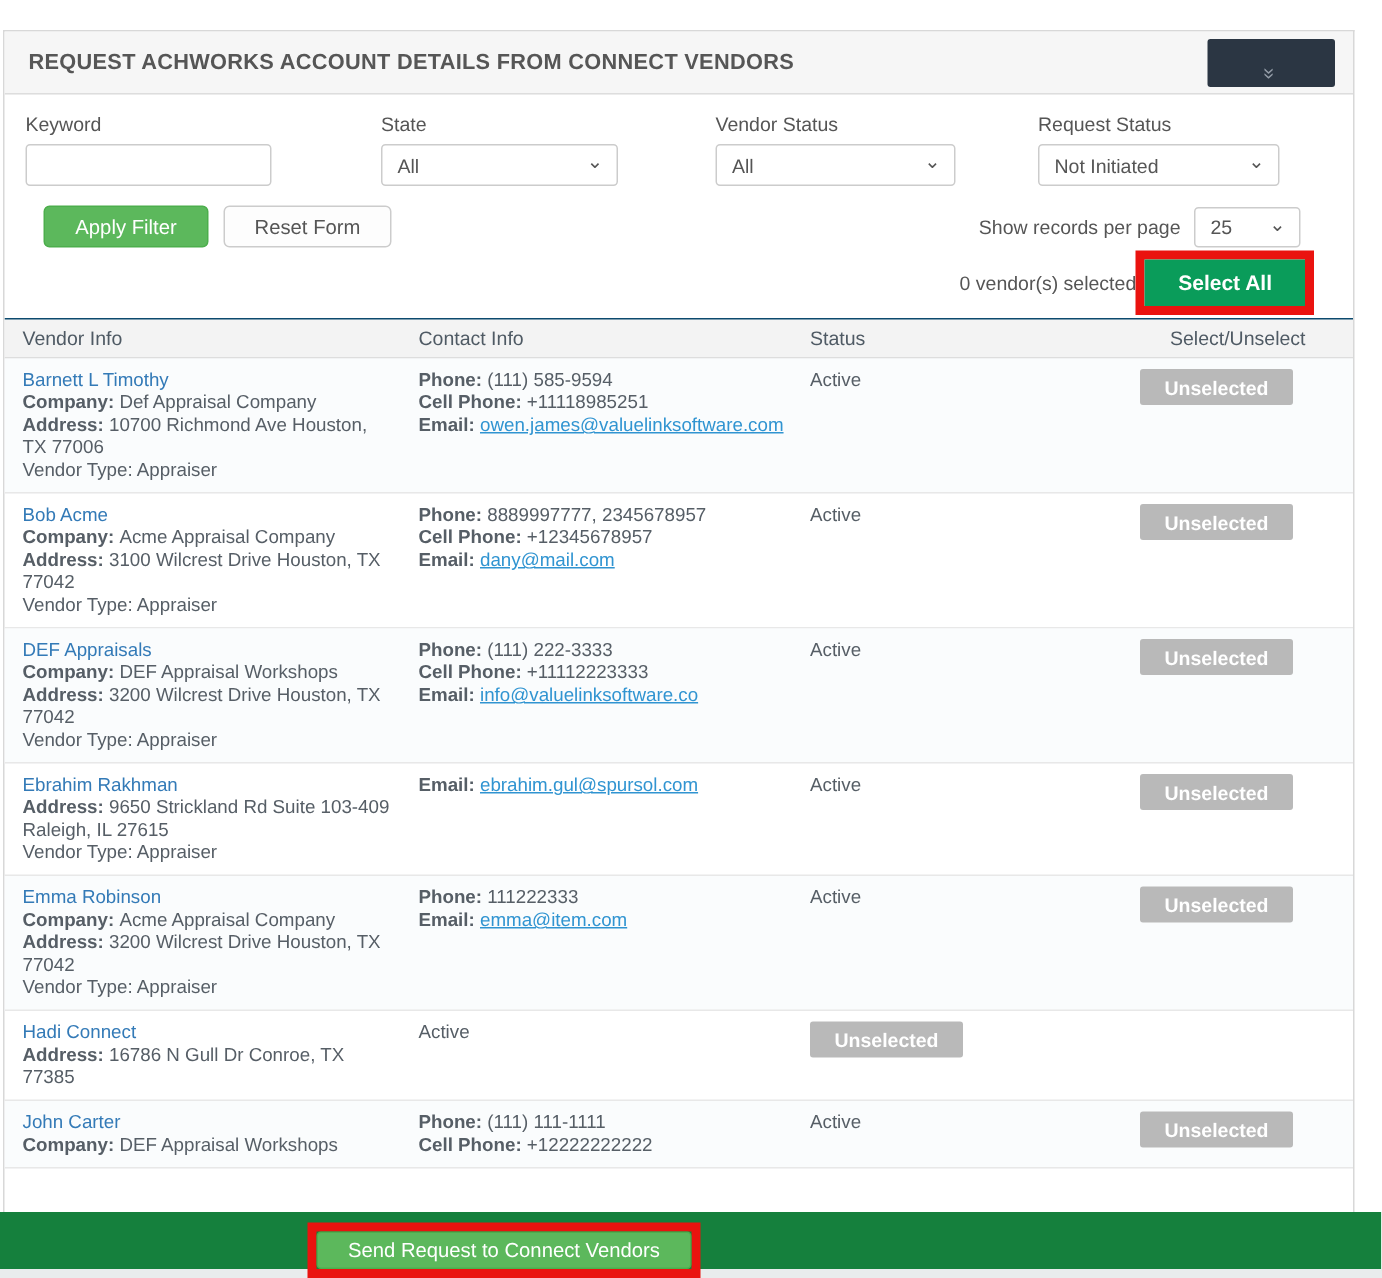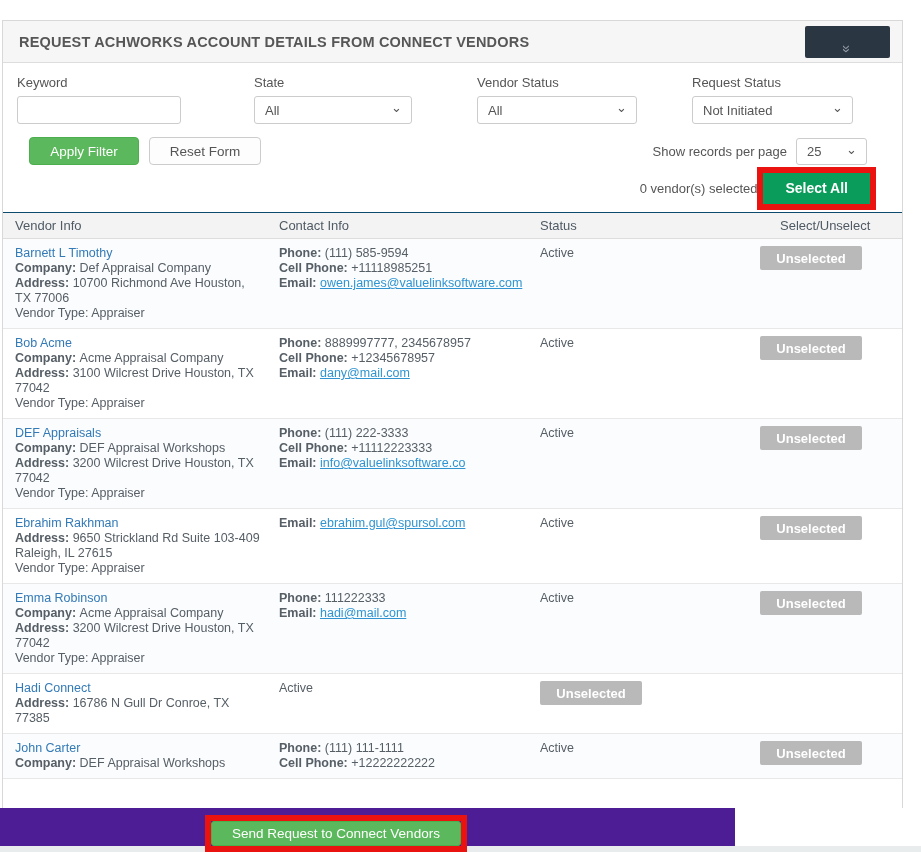--- a/index.html
+++ b/index.html
@@ -67,21 +67,21 @@
   .vendor-cell { padding-left:12px; padding-right:16px; }
   .contact-cell { padding-right:10px; }
   .vname { color:#337ab7; text-decoration:none; font-size:12.5px; }
   .fl { font-weight:bold; }
   .email-link { color:#3094d1; text-decoration:underline; }
   .btn-unselected { background:#b9b9b9; border:none; border-radius:2px; color:#fff;
                     font-weight:bold; font-size:13px; width:102px; height:24px;
                     font-family:inherit; cursor:pointer; }
 
   
-  .footer { position:absolute; left:0; top:808px; width:735px; height:44px; background:#4c1d95; z-index:5; }
+  .footer { position:absolute; left:0; top:808px; width:921px; height:44px; background:#15803d; z-index:5; }
   .bottom-strip { position:absolute; left:0; top:38px; width:921px; height:6px; background:#e9eced; }
   .red-wrap2 { position:absolute; left:205px; top:7px; border:6px solid #ea130f; line-height:0; z-index:6; }
   .btn-send { background:#5cb85c; border:1px solid #4cae4c; border-radius:3px; color:#fff;
               font-size:13.5px; padding:0 20px; height:25px; line-height:23px; font-family:inherit; cursor:pointer; }
 </style>
 </head>
 <body>
 
 <div class="page">
   <div class="panel">
@@ -211,21 +211,21 @@
         </div>
         <div class="trow grid-cols odd">
           <div class="vendor-cell">
             <div><a class="vname" href="#">Emma Robinson</a></div>
             <div><span class="fl">Company: </span><span>Acme Appraisal Company</span></div>
             <div><span class="fl">Address: </span><span>3200 Wilcrest Drive Houston, TX 77042</span></div>
             <div><span>Vendor Type: </span><span>Appraiser</span></div>
           </div>
           <div class="contact-cell">
             <div><span class="fl">Phone: </span><span>111222333</span></div>
-            <div><span class="fl">Email: </span><a class="email-link" href="#">hadi@mail.com</a></div>
+            <div><span class="fl">Email: </span><a class="email-link" href="#">emma@item.com</a></div>
           </div>
           <div>Active</div>
           <div><button class="btn-unselected">Unselected</button></div>
         </div>
         <div class="trow grid-cols">
           <div class="vendor-cell">
             <div><a class="vname" href="#">Hadi Connect</a></div>
             <div><span class="fl">Address: </span><span>16786 N Gull Dr Conroe, TX 77385</span></div>
           </div>
           <div>Active</div>

